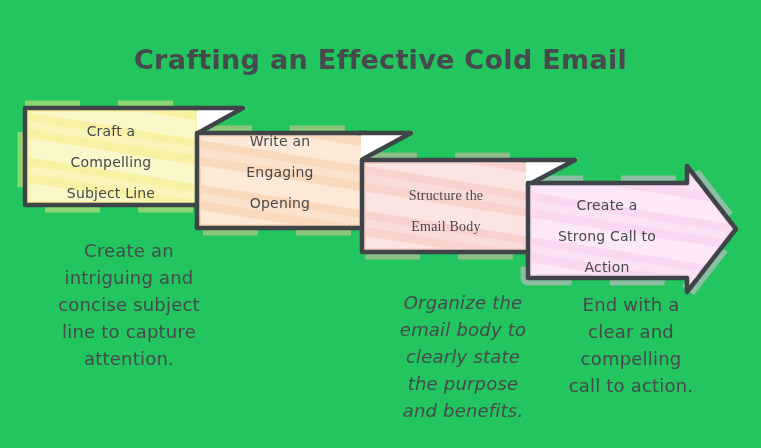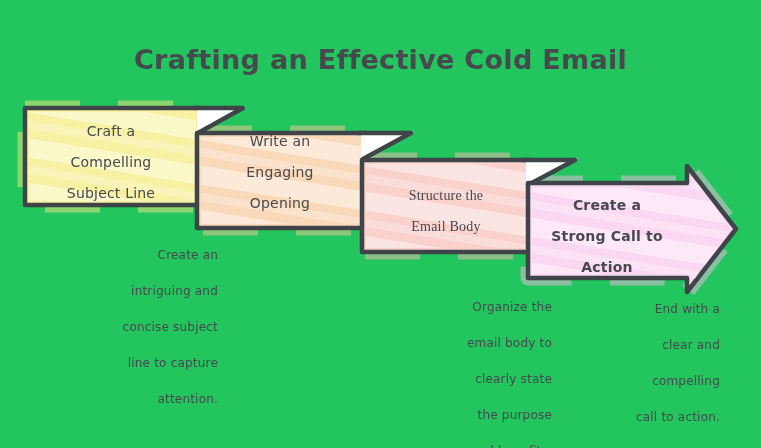--- a/index.html
+++ b/index.html
@@ -10,30 +10,30 @@
   .title {
     position:absolute; left:0; top:44px; width:761px;
     text-align:center; font-size:27px; font-weight:bold; letter-spacing:.3px;
   }
   .flow-svg { position:absolute; left:0; top:0; }
   .step-label {
     position:absolute; width:180px; text-align:center;
     font-size:14px; line-height:31px; white-space:pre-line; letter-spacing:.2px;
   }
   .step-desc {
-    position:absolute; width:178px; text-align:right;
-    font-size:12px; line-height:36px; white-space:pre-line; letter-spacing:.2px;
+    position:absolute; width:178px; text-align:center;
+    font-size:18px; line-height:27px; white-space:pre-line; letter-spacing:.2px;
   }
   .lbl1 { left:21px;  top:116px; }
   .lbl2 { left:190px; top:126px; }
   .lbl3 { left:356px; top:180px;font-family:Liberation Serif, serif; }
-  .lbl4 { left:517px; top:190px;font-weight:bold; }
+  .lbl4 { left:517px; top:190px; }
   .dsc1 { left:40px;  top:237px; }
   .dsc2 { left:207px; top:264px; }
-  .dsc3 { left:374px; top:289px; }
+  .dsc3 { left:374px; top:289px;font-style:italic; }
   .dsc4 { left:542px; top:291px; }
   .halo { fill:none; stroke-width:15; stroke-dasharray:55 38; opacity:.5; stroke-linejoin:round; }
   .texture { stroke:none; opacity:.75; }
   .fold { fill:#ffffff; stroke:none; }
   .chevron { fill:none; }
 </style>
 </head>
 <body>
 
 <div class="stage" style="color: rgb(70, 73, 77); background-color: #22c55e;">

